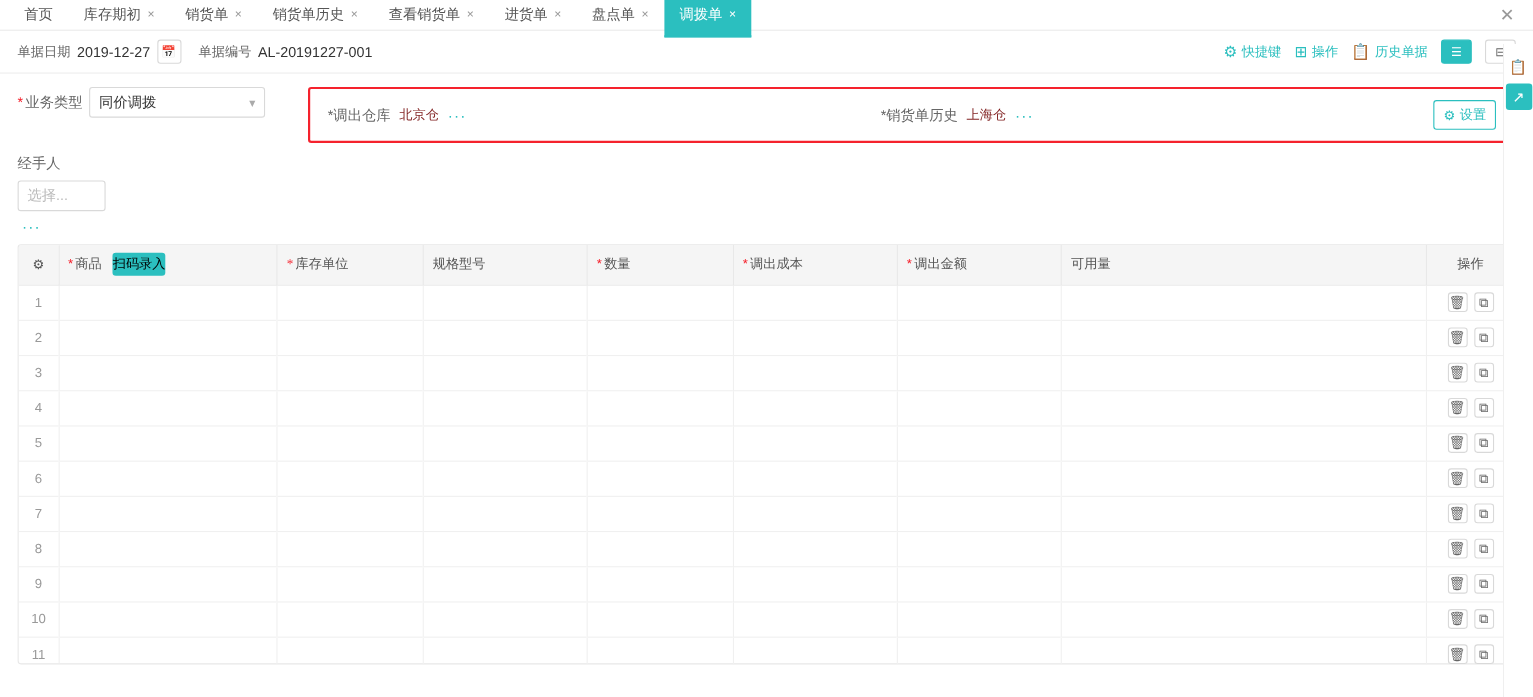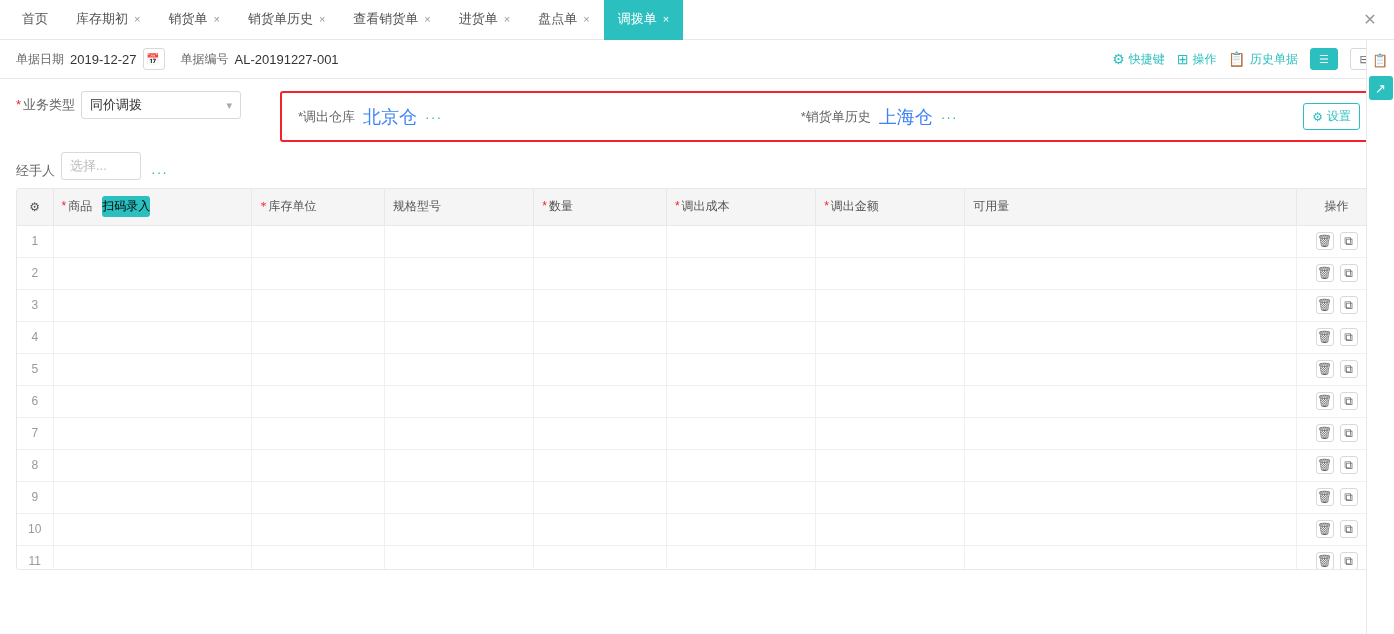--- a/index.html
+++ b/index.html
@@ -4,21 +4,21 @@
   <style>
     * { box-sizing: border-box; margin: 0; padding: 0; }
     body { font-family: 'Microsoft YaHei', Arial, sans-serif; font-size: 13px; background: #fff; color: #333; overflow: hidden; }
 
     
     .tab-bar {
       display: flex;
       align-items: center;
       border-bottom: 1px solid #e8e8e8;
       background: #fff;
-      height: 40px;
+      height: 28px;
       padding: 0 8px;
     }
     .tab-item {
       display: flex;
       align-items: center;
       padding: 0 14px;
       height: 40px;
       cursor: pointer;
       font-size: 13px;
       color: #555;
@@ -145,22 +145,22 @@
       align-items: center;
       gap: 8px;
       flex: 1;
     }
     .warehouse-label {
       font-size: 13px;
       color: #666;
       white-space: nowrap;
     }
     .warehouse-value {
-      font-size: 18px;
-      color: #3b82f6;
+      font-size: 12px;
+      color: #7f1d1d;
     }
 
     
     .settings-btn {
       display: flex;
       align-items: center;
       gap: 4px;
       border: 1px solid #2bbfbf;
       border-radius: 3px;
       padding: 4px 8px;
@@ -383,21 +383,21 @@
       </div>
 
       <div class="settings-btn">
         <span>⚙</span>
         <span>设置</span>
       </div>
     </div>
   </div>
 
   <div class="form-row" style="margin-bottom: 8px;">
-    <div class="form-group" style="min-width:240px; align-items:flex-end;">
+    <div class="form-group" style="min-width:240px; align-items:flex-start;flex-direction:column;">
       <span class="form-label">经手人</span>
       <div class="form-input-placeholder">
         <span>选择...</span>
       </div>
       <span class="ellipsis-btn" style="margin-left:4px;">···</span>
     </div>
   </div>
 
   <div class="table-container">
     <div class="scroll-area">

